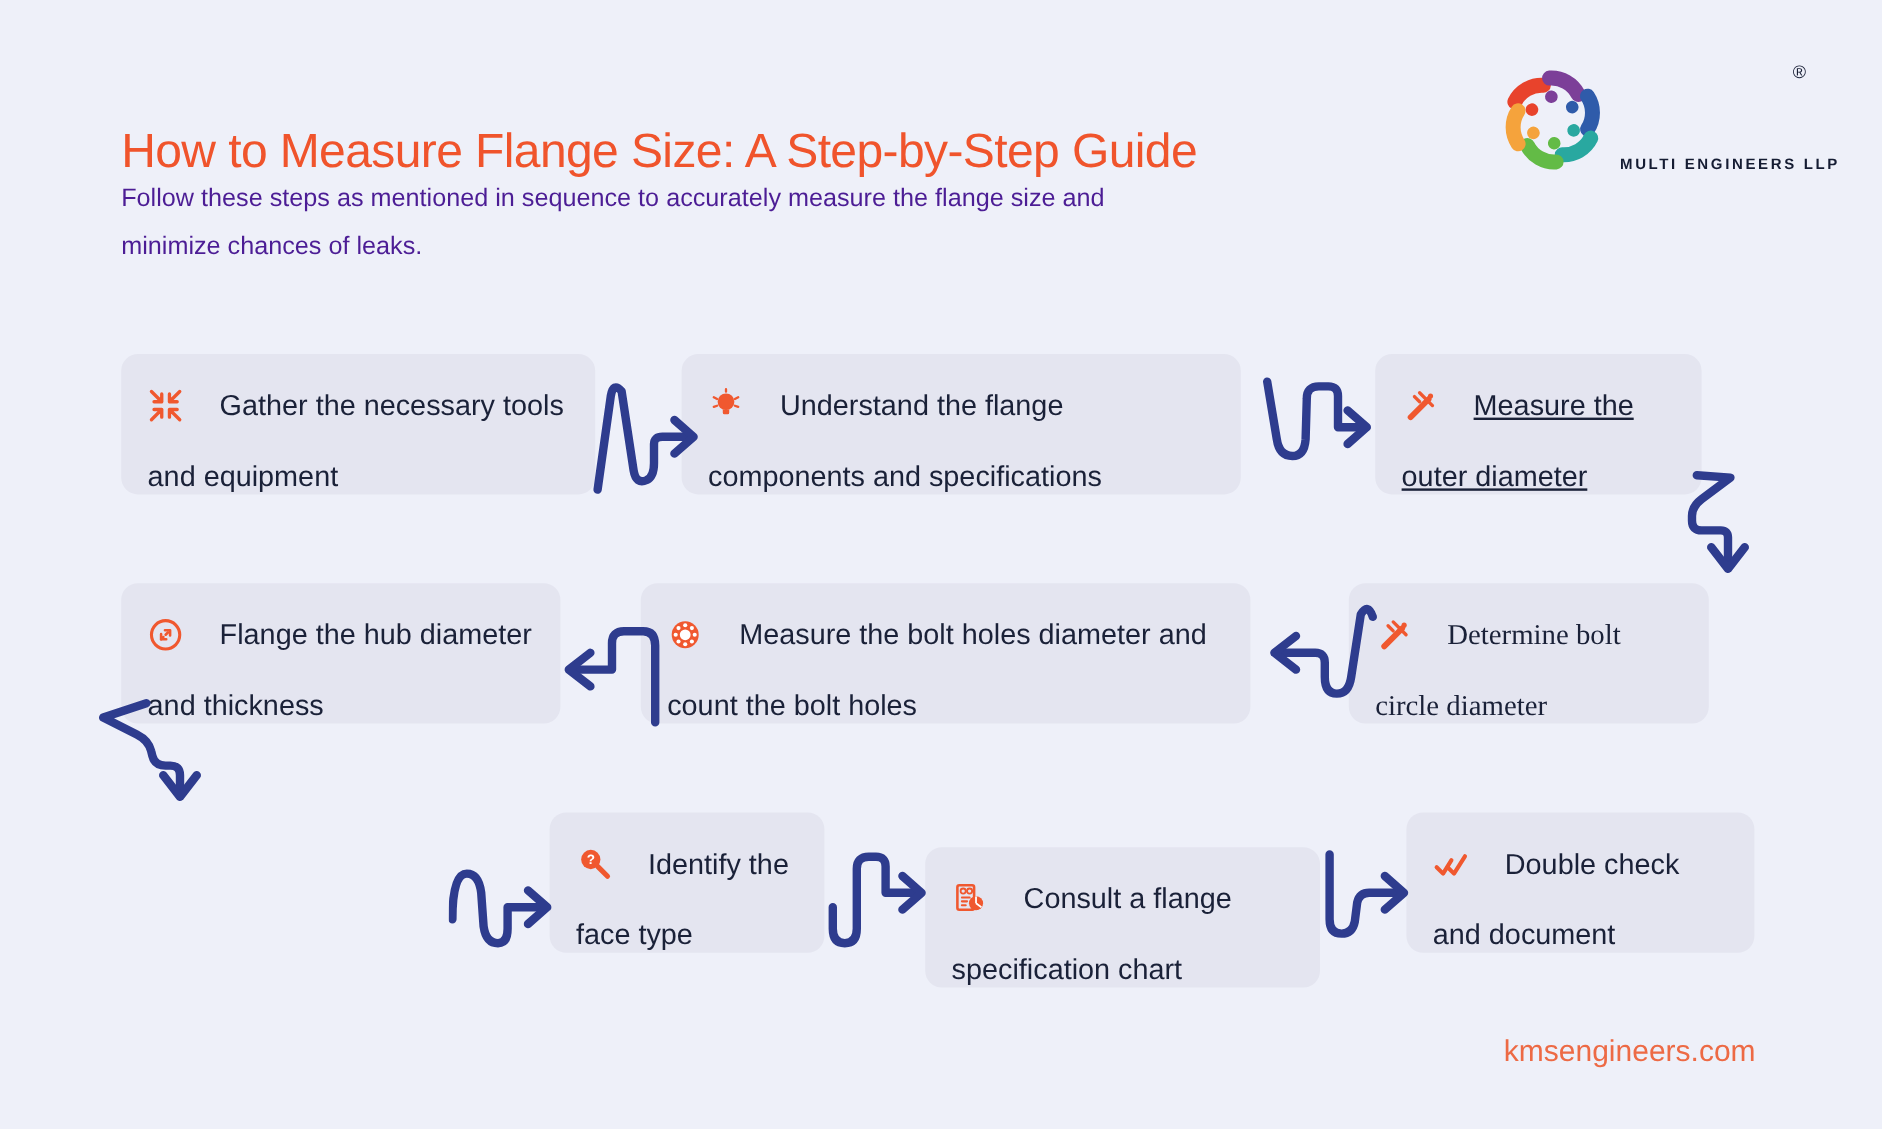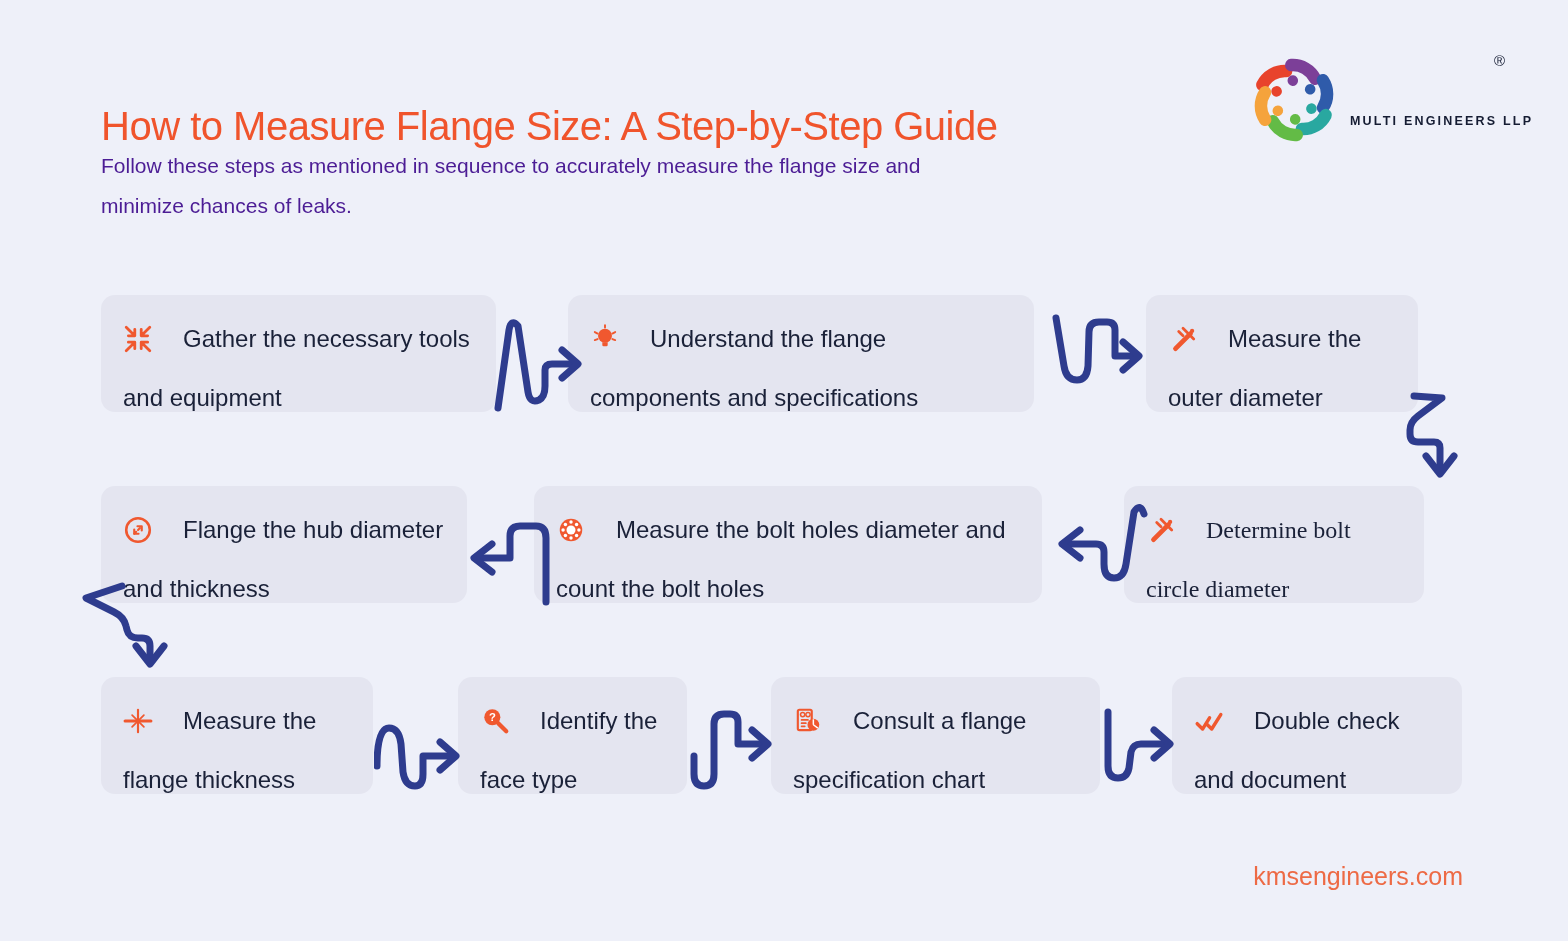--- a/index.html
+++ b/index.html
@@ -11,37 +11,37 @@
          color:#f0542c;letter-spacing:-0.5px;margin-top:44px;}
   .subtitle{position:absolute;left:101px;top:146px;width:880px;font-size:21px;
             line-height:40px;color:#4c1d95;}
 
   
   .logo{position:absolute;left:1246px;top:50px;width:280px;height:110px;}
   .logo-mark{position:absolute;left:0;top:2px;}
   .logo-text{position:absolute;left:102px;top:8px;font-size:58px;font-weight:bold;
              color:#151c33;letter-spacing:0px;}
   .logo-reg{position:absolute;left:248px;top:2px;font-size:15px;color:#151c33;}
-  .logo-tagline{position:absolute;left:104px;top:64px;font-size:12.5px;font-weight:bold;
+  .logo-tagline{position:absolute;left:104px;top:80px;font-size:12.5px;font-weight:bold;
                 letter-spacing:2.2px;color:#151c33;white-space:nowrap;}
 
   
   .card{position:absolute;height:117px;background:#e4e5f0;border-radius:14px;
         padding:18px 22px;box-sizing:border-box;font-size:24px;line-height:52px;
         color:#1a2138;}
   .card .icn{display:inline-block;vertical-align:-7px;margin-right:30px;}
   .c1{left:101px;top:295px;width:395px;}
   .c2{left:568px;top:295px;width:466px;}
-  .c3{left:1146px;top:295px;width:272px;}
+  .c3{left:1146px;top:295px;width:272px;text-decoration:underline;}
   .c4{left:101px;top:486px;width:366px;}
   .c5{left:534px;top:486px;width:508px;}
   .c6{left:1124px;top:486px;width:300px;font-family:Liberation Serif, serif;}
   .c7{left:101px;top:677px;width:272px;}
   .c8{left:458px;top:677px;width:229px;}
-  .c9{left:771px;top:677px;width:329px;}
+  .c9{left:771px;top:706px;width:329px;}
   .c10{left:1172px;top:677px;width:290px;}
 
   .arrow{position:absolute;}
   .arrow path{fill:none;stroke:#2e3c8e;stroke-width:7;stroke-linecap:round;stroke-linejoin:round;}
 
   .footer{position:absolute;right:105px;top:862px;font-size:25px;color:#ed6a45;}
 </style>
 </head>
 <body>
 
@@ -154,31 +154,20 @@
           <g stroke="#f0582f" stroke-linecap="round" fill="none">
             <path d="M7 23 L21 9" stroke-width="4.5"></path>
             <path d="M14 4 L24 14" stroke-width="2.6"></path>
             <path d="M10 7 L14 11" stroke-width="2.6"></path>
           </g>
           <circle cx="22.5" cy="6.5" r="2" fill="#f0582f"></circle>
         </svg>
     </span><span>Determine bolt circle diameter</span>
   </div>
 
-  <div class="card c7">
-    <span class="icn">
-      <svg width="30" height="30" viewBox="0 0 28 28">
-          <g stroke="#f0582f" stroke-linecap="round" fill="none">
-            <path d="M2 14 H26" stroke-width="3"></path>
-            <path d="M14 3.5 V24.5" stroke-width="2"></path>
-            <path d="M8.5 8.5 L19.5 19.5 M19.5 8.5 L8.5 19.5" stroke-width="1.6"></path>
-          </g>
-        </svg>
-    </span><span>Measure the flange thickness</span>
-  </div>
 
   <div class="card c8">
     <span class="icn">
       <svg width="30" height="30" viewBox="0 0 28 28">
           <circle cx="11.5" cy="10.5" r="7.5" fill="#f0582f"></circle>
           <text x="11.5" y="14.2" font-size="10.5" font-weight="bold" fill="#fff" text-anchor="middle" font-family="Liberation Sans, sans-serif">?</text>
           <path d="M17 16 L24.5 23.5" stroke="#f0582f" stroke-width="4" stroke-linecap="round"></path>
         </svg>
     </span><span>Identify the face type</span>
   </div>

